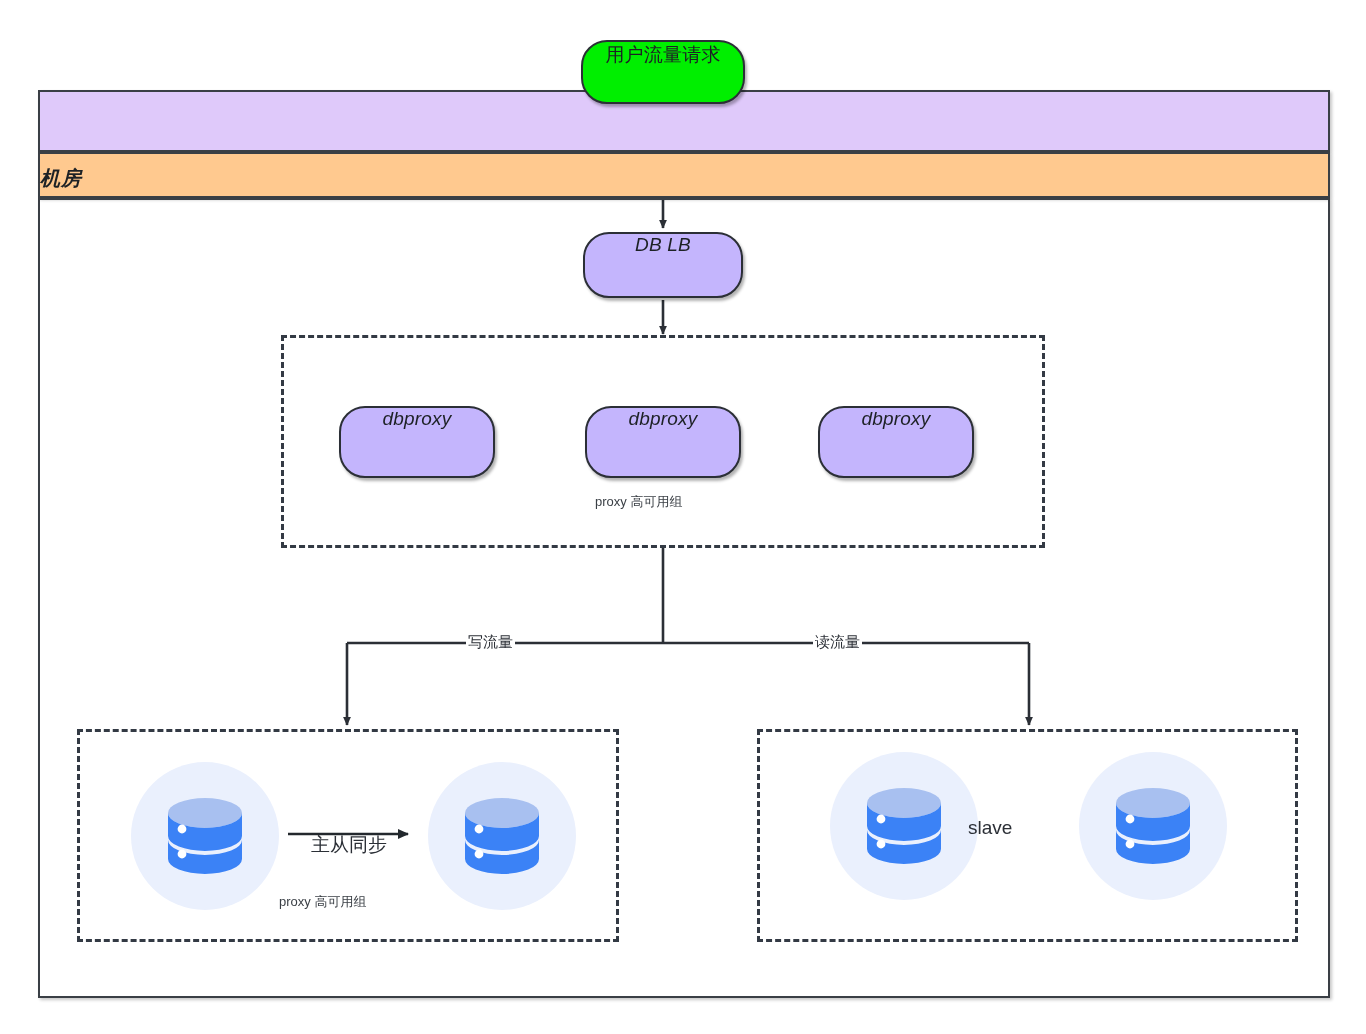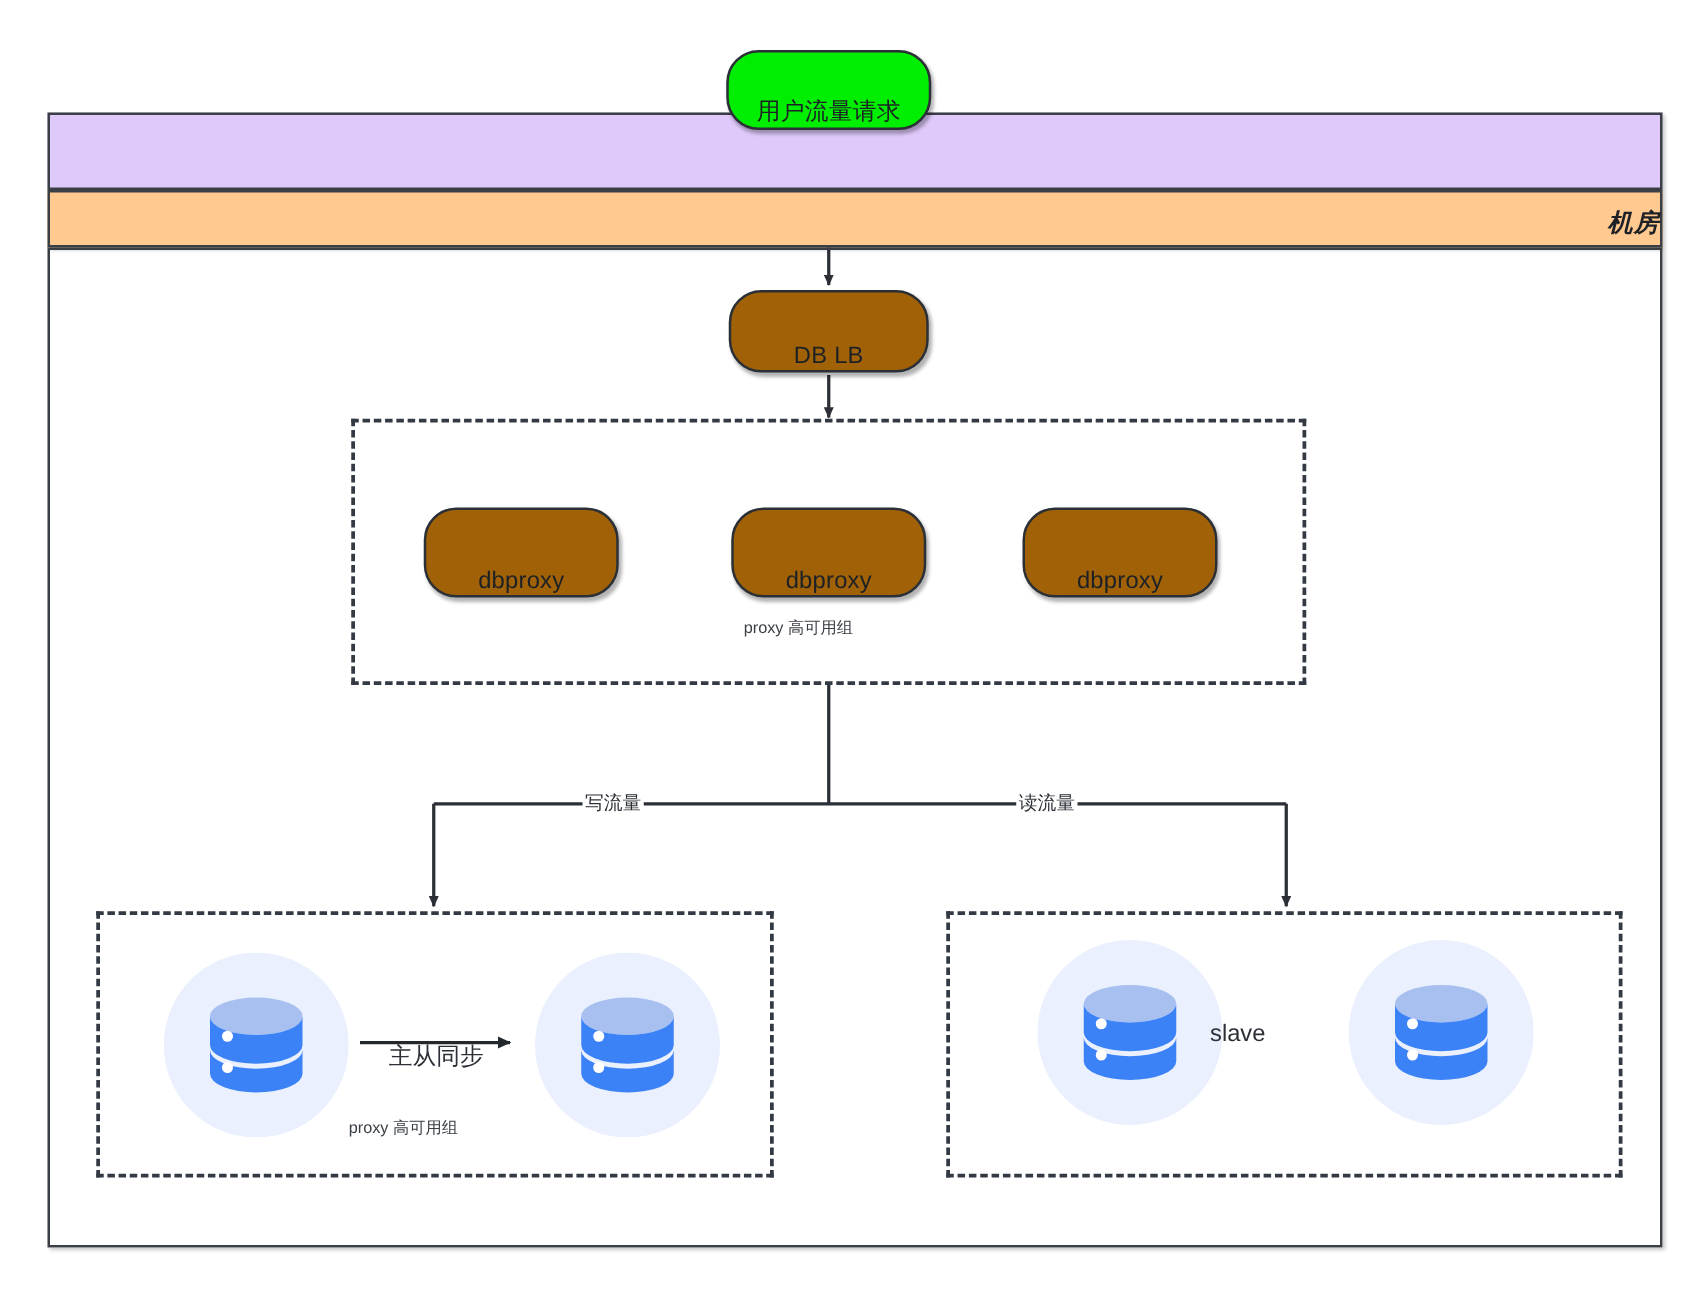--- a/index.html
+++ b/index.html
@@ -23,47 +23,47 @@
     left: 0;
     top: 0;
     width: 1366px;
     height: 1034px;
     pointer-events: none;
   }
   .node {
     position: absolute;
     box-sizing: border-box;
     display: flex;
-    align-items: flex-end;
+    align-items: flex-start;
     justify-content: center;
     text-align: center;
   }
   
   .rbox {
     border: 2.5px solid #2b2f36;
     border-radius: 26px;
     box-shadow: 2px 3px 3px rgba(0,0,0,0.30);
     font-size: 19px;
     letter-spacing: 0.2px;
     color: #1d2125;
   }
   .rbox.green { background: #00ef00; }
-  .rbox.cyan  { background: #a16207; }
+  .rbox.cyan  { background: #c4b5fd; font-style: italic; }
 
   
   .solidbox {
     position: absolute;
     box-sizing: border-box;
     border: 2.5px solid #3a3f45;
     box-shadow: 2px 2px 3px rgba(0,0,0,0.22);
   }
   .bandlabel {
     position: absolute;
     width: 100%;
-    text-align: right;
+    text-align: left;
     font-style: italic;
     font-weight: bold;
     font-size: 20px;
     color: #1d2125;
     letter-spacing: 1px;
   }
 
   
   .dashbox {
     position: absolute;

